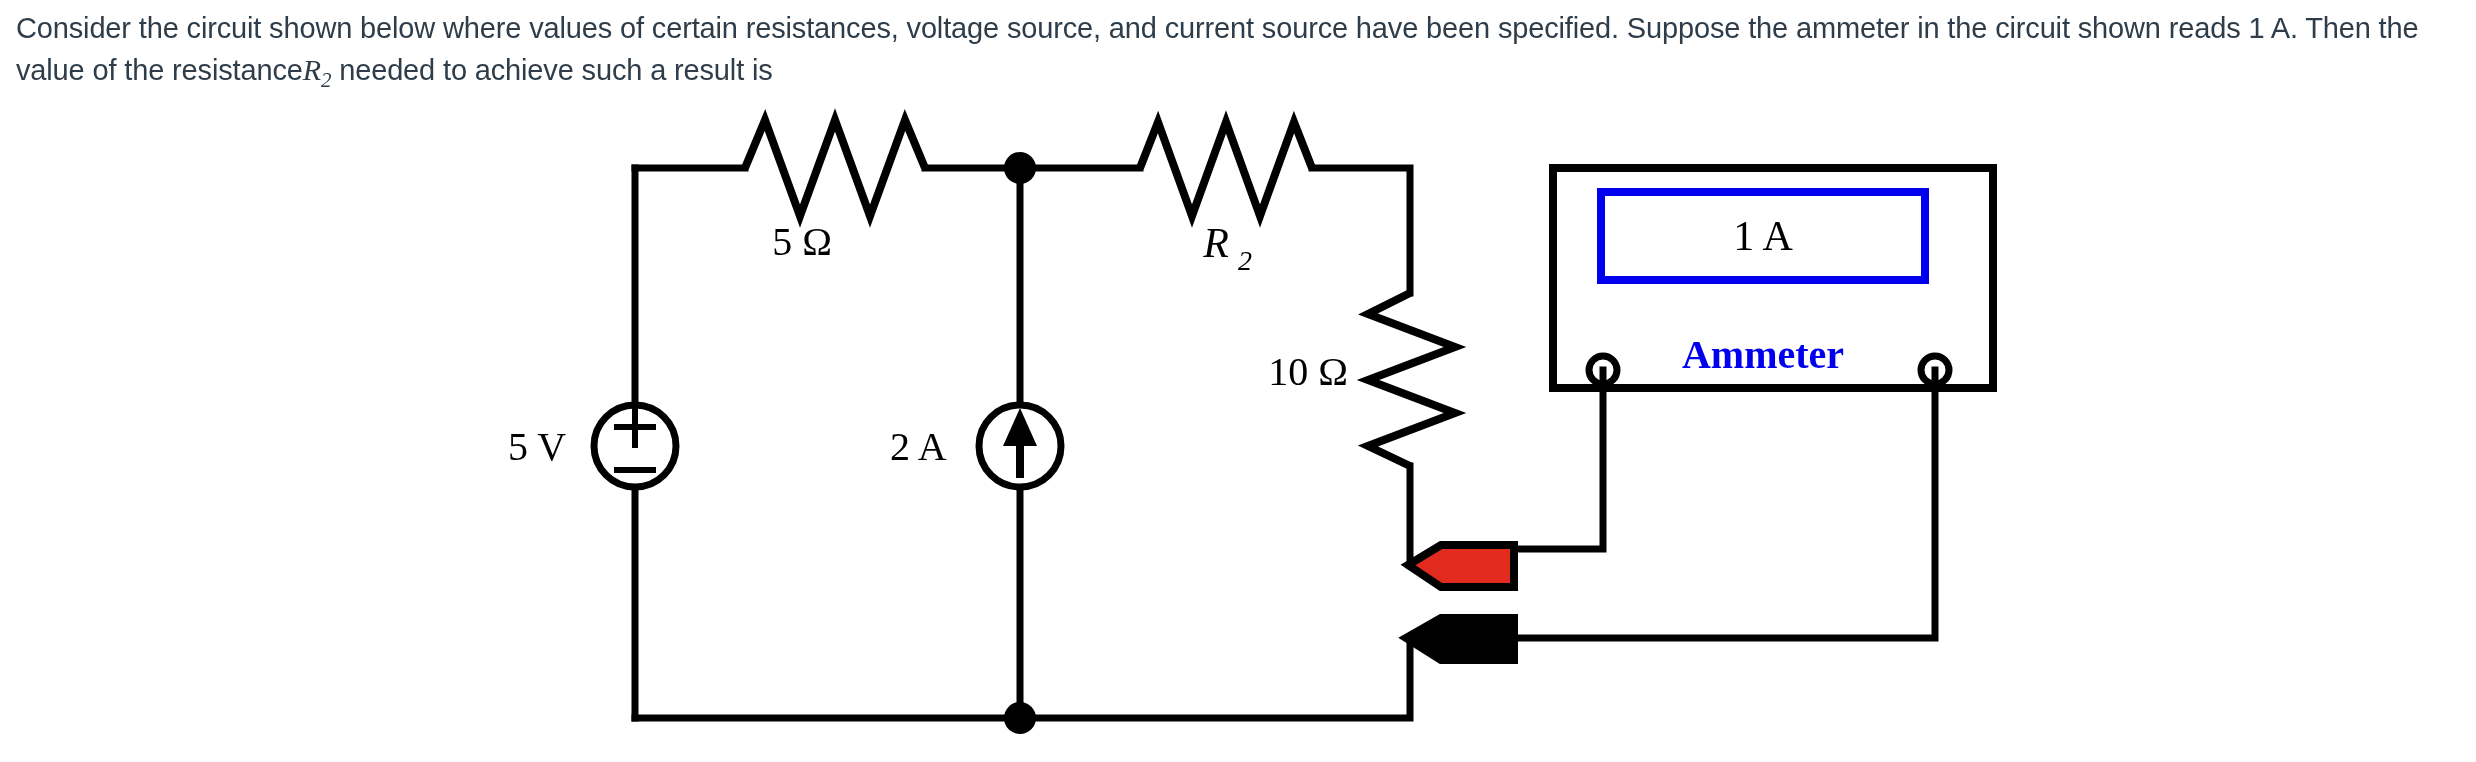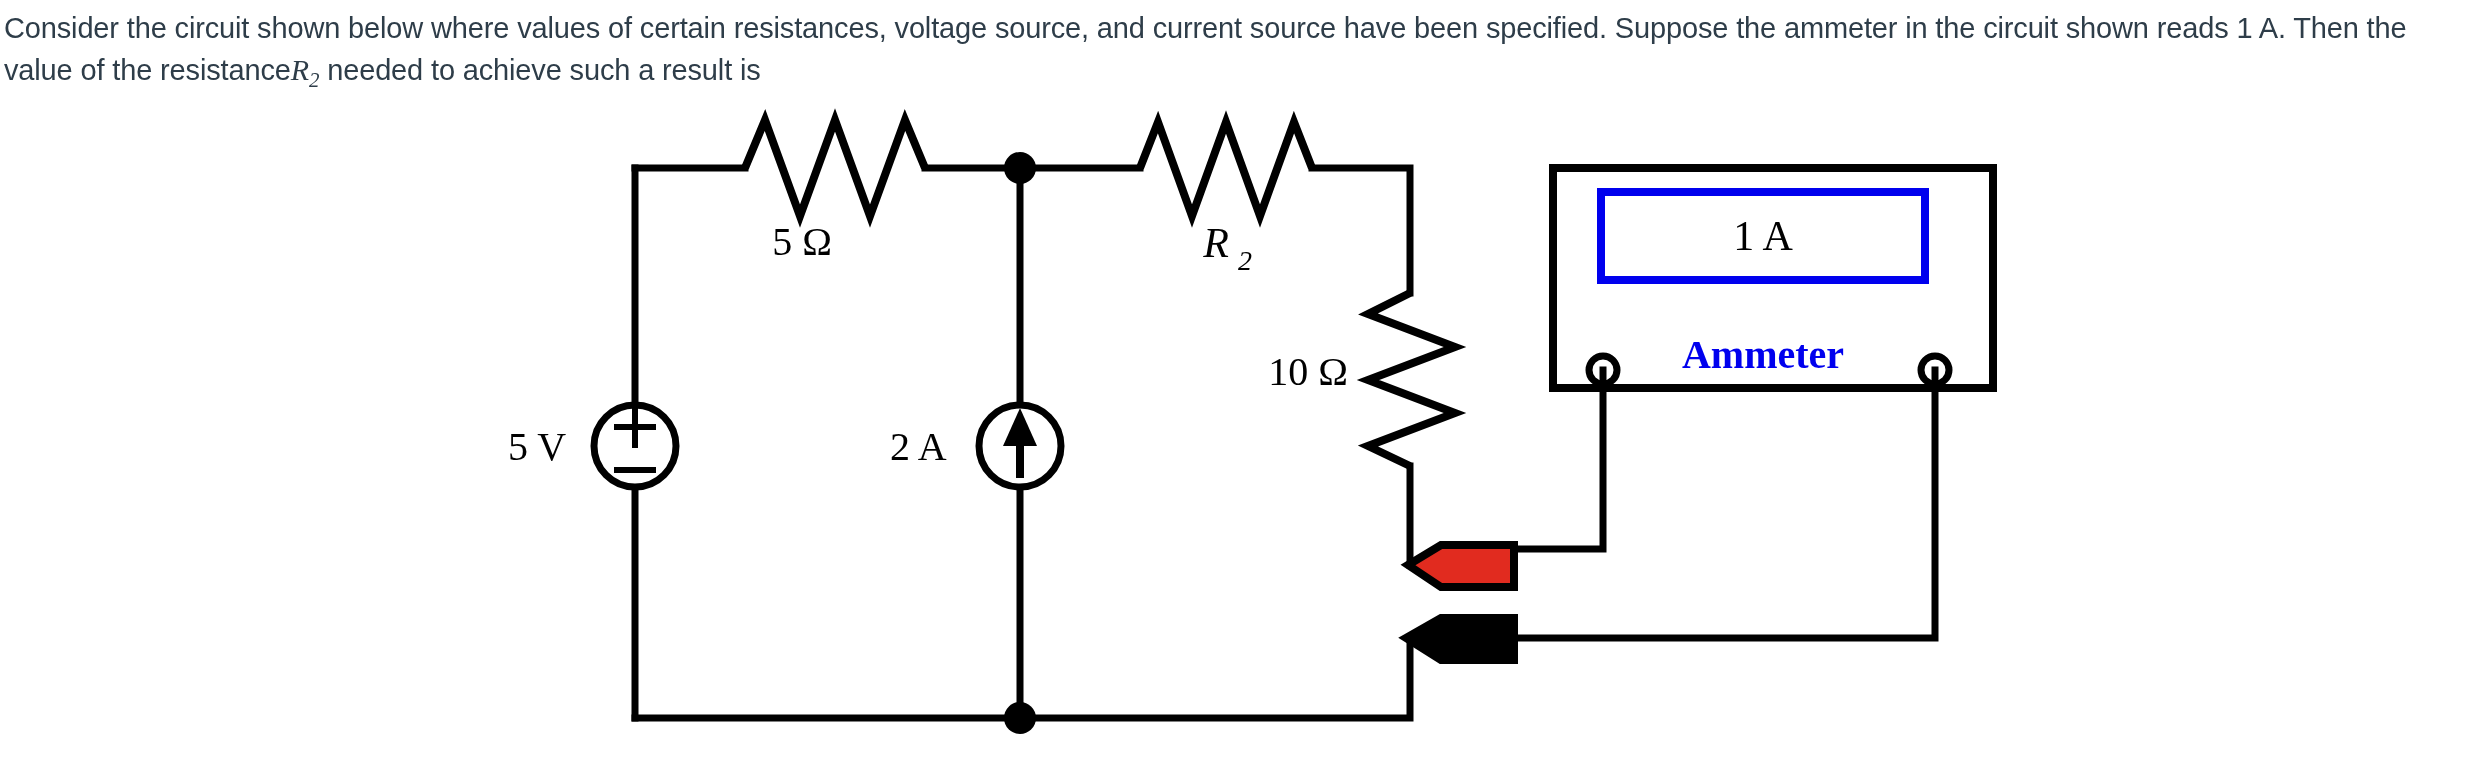--- a/index.html
+++ b/index.html
@@ -9,21 +9,21 @@
   }
   body {
     width: 2476px;
     height: 762px;
     position: relative;
     font-family: "Liberation Sans", sans-serif;
     overflow: hidden;
   }
   #problem-text {
     position: absolute;
-    left: 4px;
+    left: 16px;
     top: 8px;
     width: 2450px;
     font-size: 29px;
     line-height: 1.42;
     color: #2e3d49;
     font-family: "Liberation Sans", sans-serif;
     letter-spacing: -0.15px;
   }
   #problem-text .mathvar {
     font-family: "Liberation Serif", serif;

